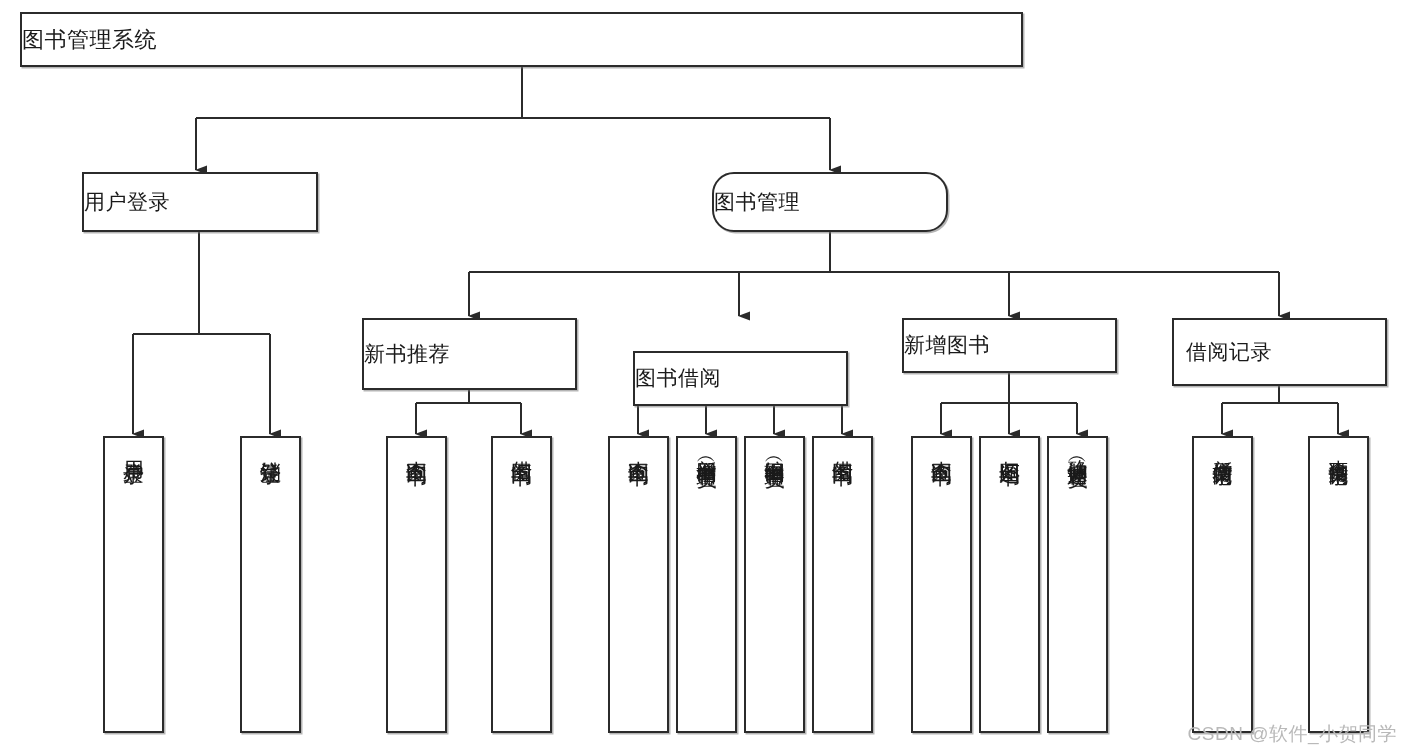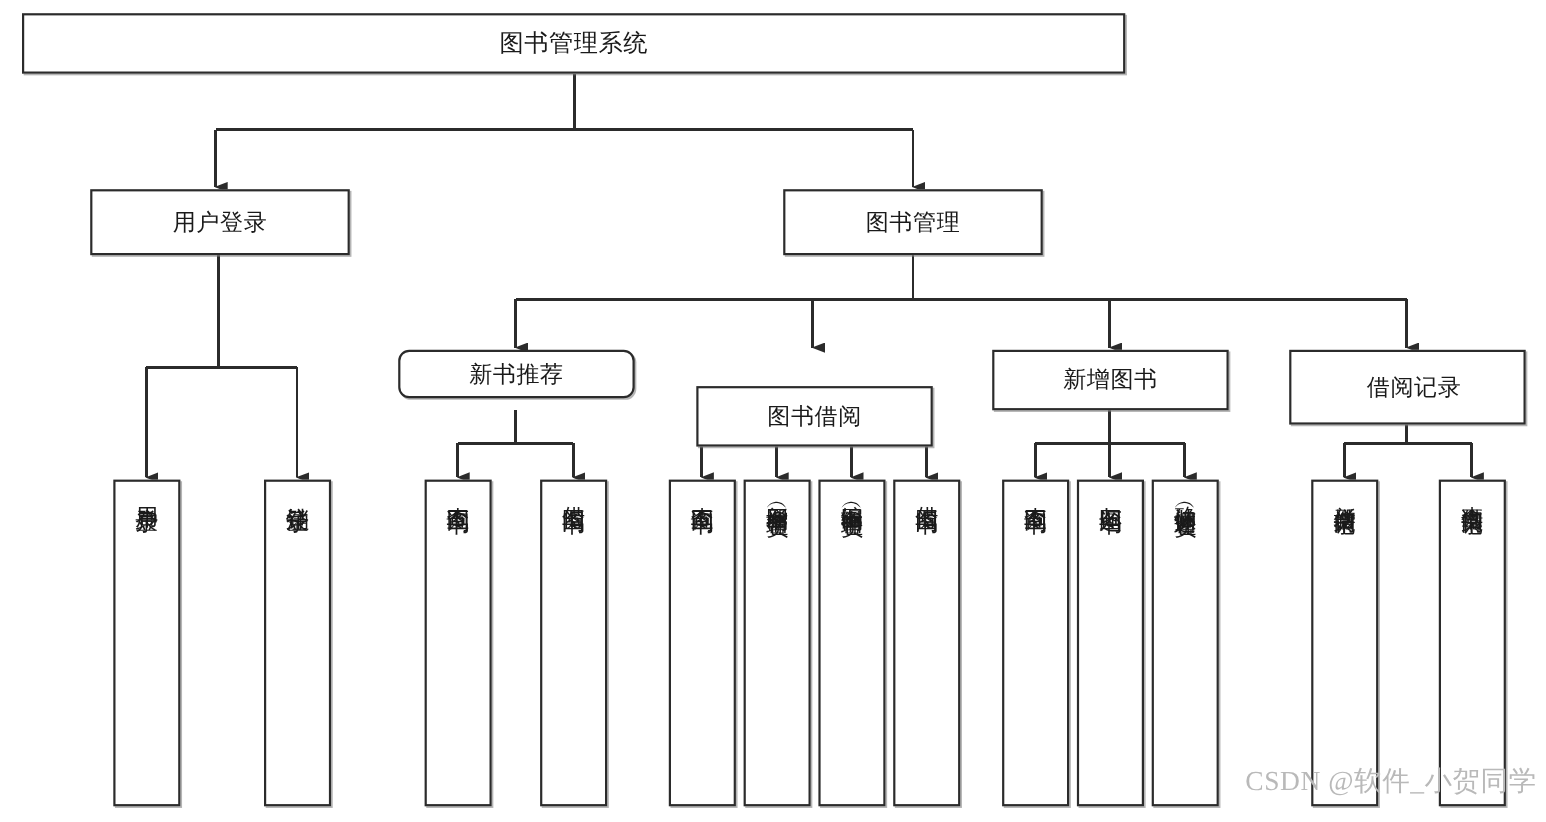--- a/index.html
+++ b/index.html
@@ -25,21 +25,21 @@
     height: 747px;
     pointer-events: none;
   }
   .node {
     position: absolute;
     box-sizing: border-box;
     border: 2px solid #2b2b2b;
     background: #ffffff;
     display: flex;
     align-items: center;
-    justify-content: center;
+    justify-content: flex-start;
     color: #1a1a1a;
     box-shadow: 1.5px 1.5px 0 rgba(120,120,120,0.55);
   }
   .node .lbl {
     display: block;
     text-align: center;
     line-height: 1.18;
     letter-spacing: 0.5px;
   }
   
@@ -61,26 +61,26 @@
     line-height: 1.05;
     letter-spacing: 1.5px;
     white-space: nowrap;
   }
   .v-node.tall .lbl {
     font-size: 20px;
   }
   .watermark {
     position: absolute;
     right: 8px;
-    bottom: 21px;
-    font-size: 25px;
+    bottom: 0;
+    font-size: 19px;
     color: #b9b9b9;
     letter-spacing: 0.5px;
     white-space: nowrap;
-    font-family: Liberation Serif, serif;
+    font-family: Liberation Sans, sans-serif;
   }
 </style>
 </head>
 <body>
 
 <div id="canvas">
 
   <svg id="wires" viewBox="0 0 1405 747" width="1405" height="747">
     <defs>
       <marker id="arw" markerWidth="10" markerHeight="12" refX="4.6" refY="11" orient="auto" markerUnits="userSpaceOnUse">
@@ -135,25 +135,25 @@
   </svg>
 
   <div class="node h-node root" style="left:20px; top:12px; width:1003px; height:55px;">
     <span class="lbl">图书管理系统</span>
   </div>
 
   <div class="node h-node" style="left:82px; top:172px; width:236px; height:60px;">
     <span class="lbl">用户登录</span>
   </div>
 
-  <div class="node h-node" style="left:712px; top:172px; width:236px; height:60px;">
+  <div class="node h-node" style="left:712px; top:172px; width:236px; height:60px;border-radius:22px;">
     <span class="lbl">图书管理</span>
   </div>
 
-  <div class="node h-node" style="left:362px; top:318px; width:215px; height:44px;border-radius:10px;">
+  <div class="node h-node" style="left:362px; top:318px; width:215px; height:72px;">
     <span class="lbl">新书推荐</span>
   </div>
 
   <div class="node h-node" style="left:633px; top:318px; width:215px; height:55px;margin-top:33px;">
     <span class="lbl">图书借阅</span>
   </div>
 
   <div class="node h-node" style="left:902px; top:318px; width:215px; height:55px;">
     <span class="lbl">新增图书</span>
   </div>

